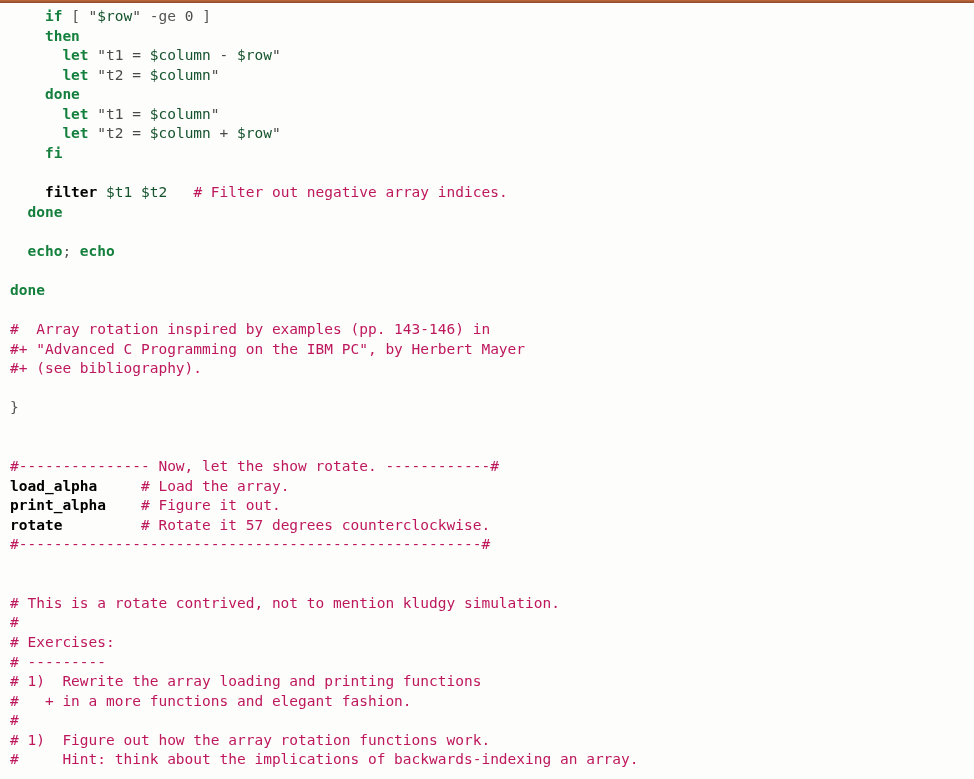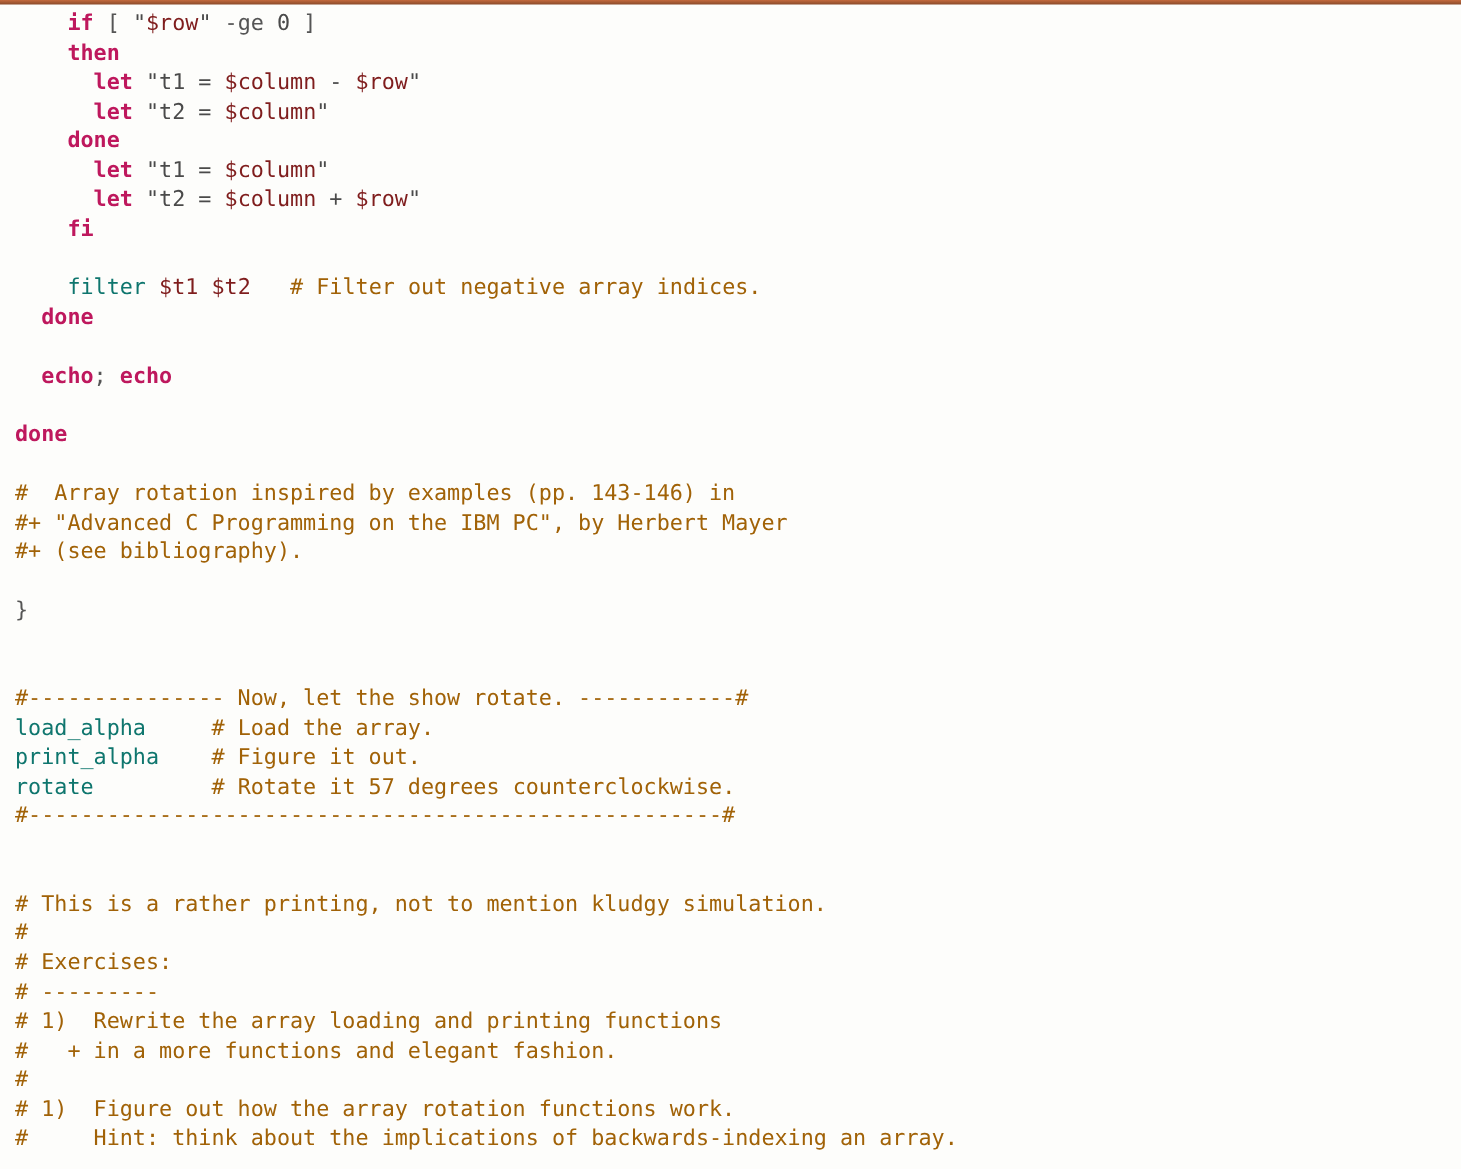--- a/index.html
+++ b/index.html
@@ -13,26 +13,26 @@
   }
   .topbar {
     height: 3px;
     background: linear-gradient(#c46a3e, #8a4a2a);
   }
   pre.code {
     margin: 0;
     padding: 4px 10px 12px 10px;
     white-space: pre;
   }
-  .kw   { color: #be185d; font-weight: bold; }   
-  .var  { color: #7f1d1d; }                       
+  .kw   { color: #15803d; font-weight: bold; }   
+  .var  { color: #14532d; }                       
   .str  { color: #4a4a4a; }                       
   .num  { color: #4a4a4a; }
-  .cmt  { color: #a16207; text-align: right; }                       
-  .fn   { color: #0f766e; font-weight: normal; margin-top: 28px; }       
+  .cmt  { color: #be185d; text-align: right; }                       
+  .fn   { color: #000000; font-weight: bold; margin-top: 28px; }       
   .op   { color: #555; }
 </style>
 </head>
 <body>
 
 <div class="topbar"></div>
 
 <pre class="code" id="code-target">    <span class="kw">if</span> <span class="op">[</span> <span class="str">"</span><span class="var">$row</span><span class="str">"</span> <span class="op">-ge</span> <span class="num">0</span> <span class="op">]</span>
     <span class="kw">then</span>
       <span class="kw">let</span> <span class="str">"t1 = </span><span class="var">$column</span><span class="str"> - </span><span class="var">$row</span><span class="str">"</span>
@@ -56,21 +56,21 @@
 <span class="op">}</span>
 
 
 <span class="cmt">#--------------- Now, let the show rotate. ------------#</span>
 <span class="fn">load_alpha</span>     <span class="cmt"># Load the array.</span>
 <span class="fn">print_alpha</span>    <span class="cmt"># Figure it out.</span>
 <span class="fn">rotate</span>         <span class="cmt"># Rotate it 57 degrees counterclockwise.</span>
 <span class="cmt">#-----------------------------------------------------#</span>
 
 
-<span class="cmt"># This is a rather printing, not to mention kludgy simulation.</span>
+<span class="cmt"># This is a rotate contrived, not to mention kludgy simulation.</span>
 <span class="cmt">#</span>
 <span class="cmt"># Exercises:</span>
 <span class="cmt"># ---------</span>
 <span class="cmt"># 1)  Rewrite the array loading and printing functions</span>
 <span class="cmt">#   + in a more functions and elegant fashion.</span>
 <span class="cmt">#</span>
 <span class="cmt"># 1)  Figure out how the array rotation functions work.</span>
 <span class="cmt">#     Hint: think about the implications of backwards-indexing an array.</span>
 
  

